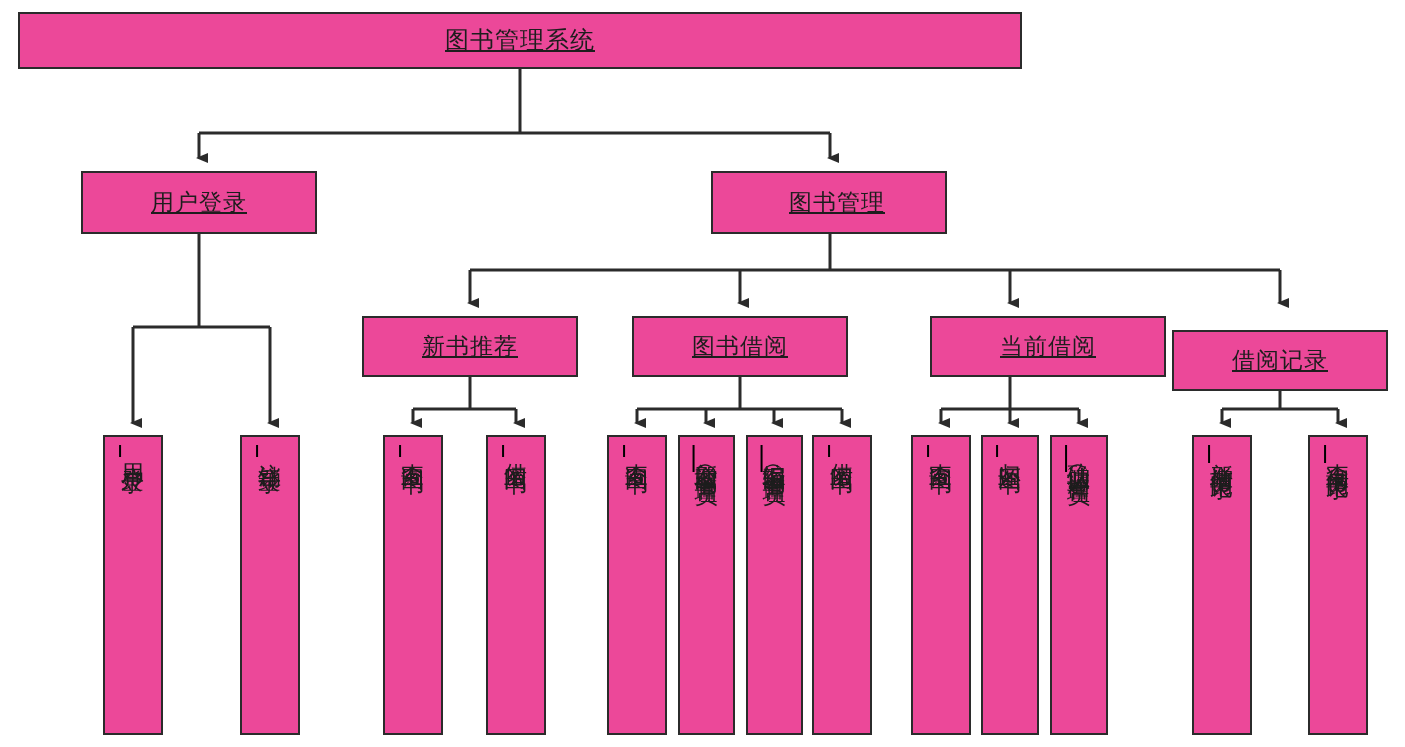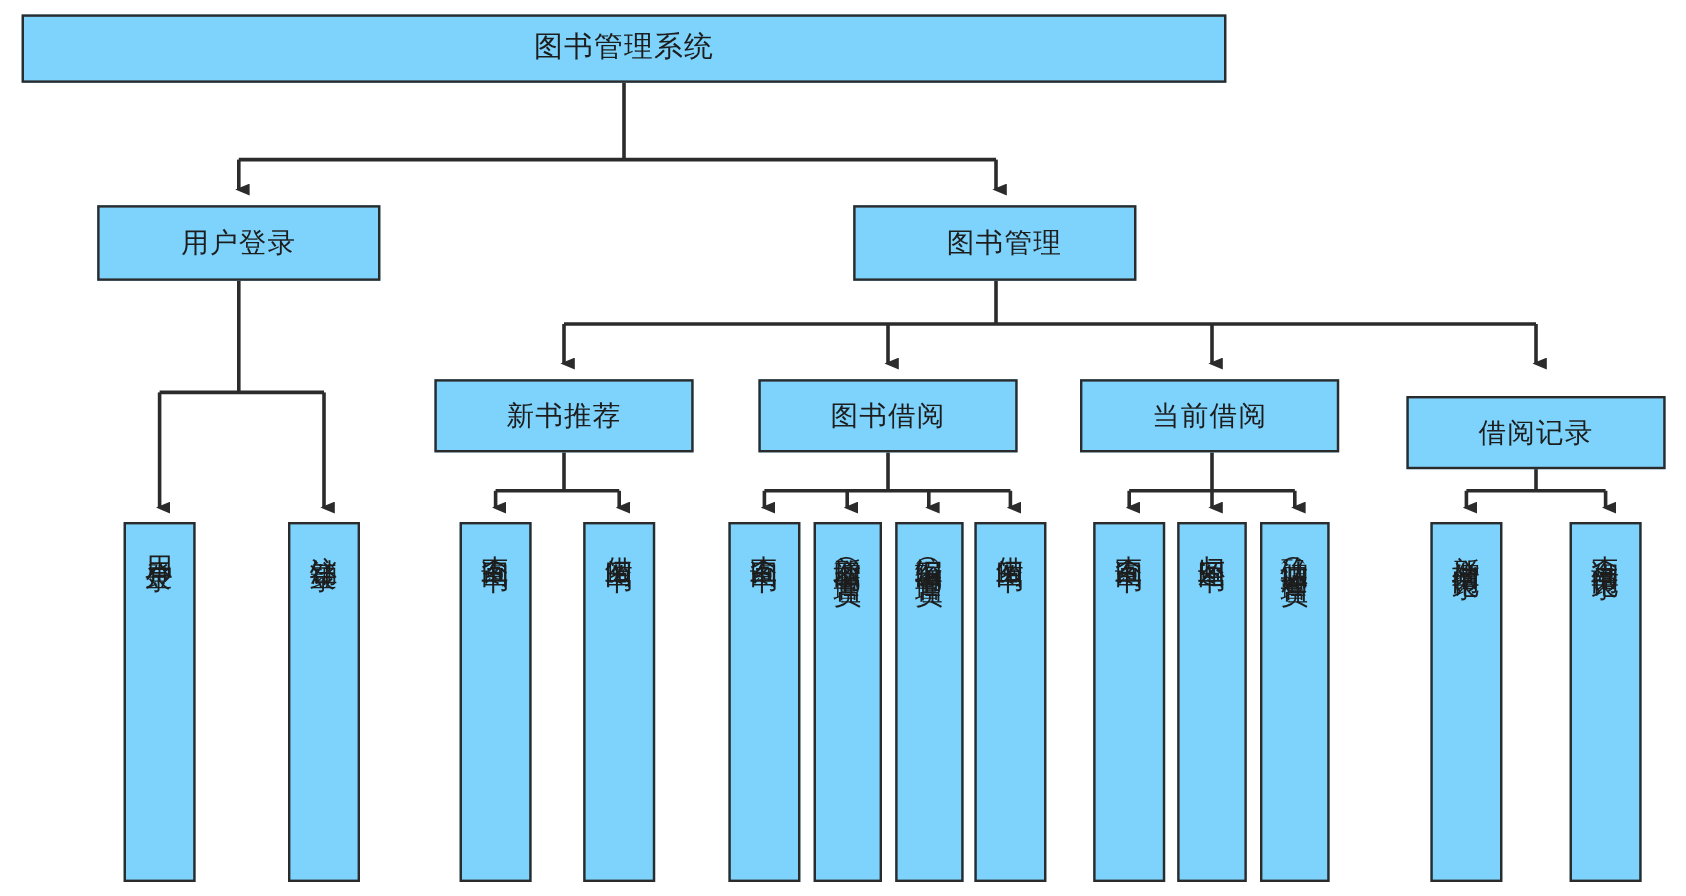--- a/index.html
+++ b/index.html
@@ -22,24 +22,25 @@
     left: 0;
     top: 0;
     width: 1405px;
     height: 747px;
     pointer-events: none;
   }
   .node {
     position: absolute;
     box-sizing: border-box;
     border: 2px solid #2b2b2b;
-    background: #7dd3fc;
+    background: #ec4899;
     display: flex;
     align-items: center;
     justify-content: center;
+    text-decoration: underline;
   }
   .node.h {
     font-size: 23px;
     color: #1d1d1d;
     letter-spacing: 1px;
     line-height: 1.1;
   }
   .node.v {
     align-items: flex-start;
     justify-content: center;
@@ -132,21 +133,21 @@
   <div class="node h" style="left:711px; top:171px; width:236px; height:63px;padding-left:16px;">
     <span>图书管理</span>
   </div>
 
   <div class="node h" style="left:632px; top:316px; width:216px; height:61px;">
     <span>图书借阅</span>
   </div>
   <div class="node h" style="left:362px; top:316px; width:216px; height:61px;">
     <span>新书推荐</span>
   </div>
-  <div class="node h" style="left:900px; top:316px; width:216px; height:61px;">
+  <div class="node h" style="left:930px; top:316px; width:236px; height:61px;">
     <span>当前借阅</span>
   </div>
   <div class="node h" style="left:1172px; top:330px; width:216px; height:61px;">
     <span>借阅记录</span>
   </div>
 
   <div class="node v" style="left:103px; top:435px; width:60px; height:300px;">
     <span class="vtext">用户登录</span>
   </div>
   <div class="node v" style="left:240px; top:435px; width:60px; height:300px;">

